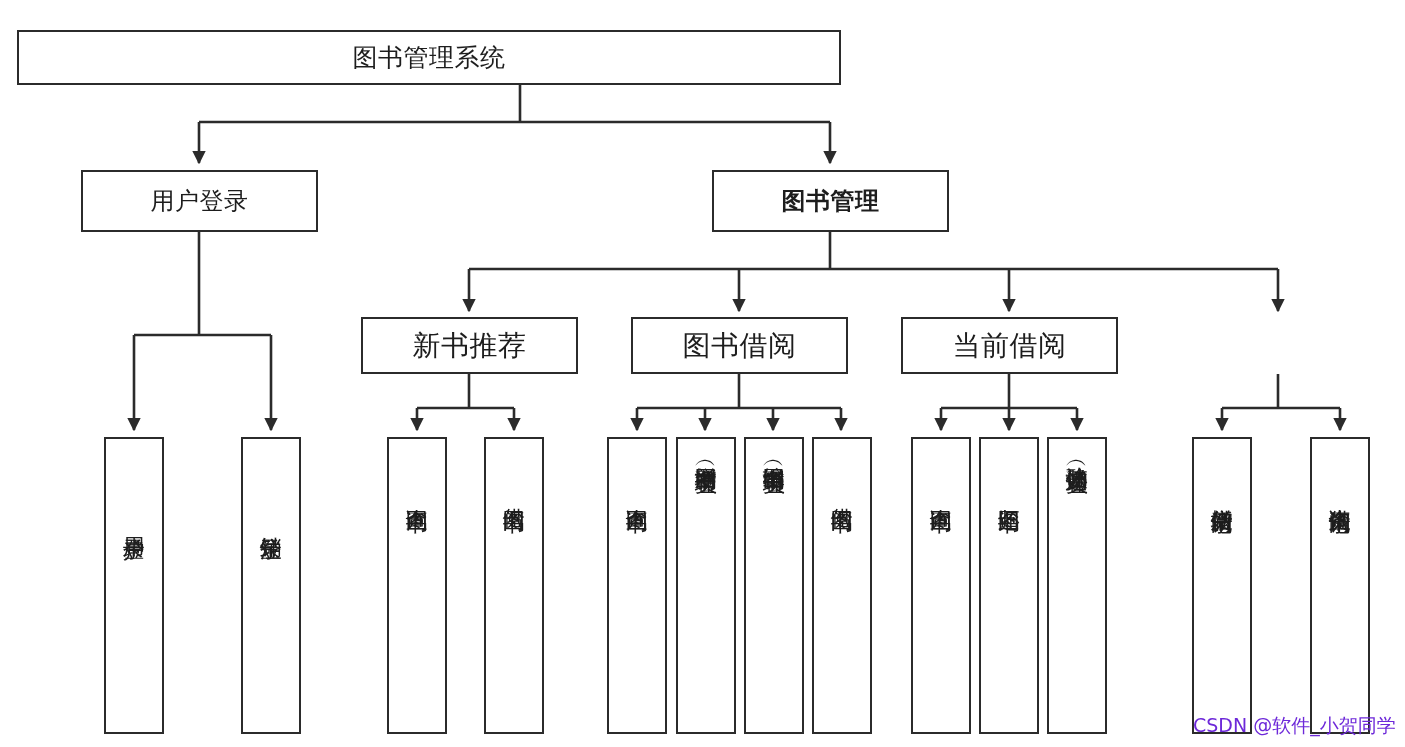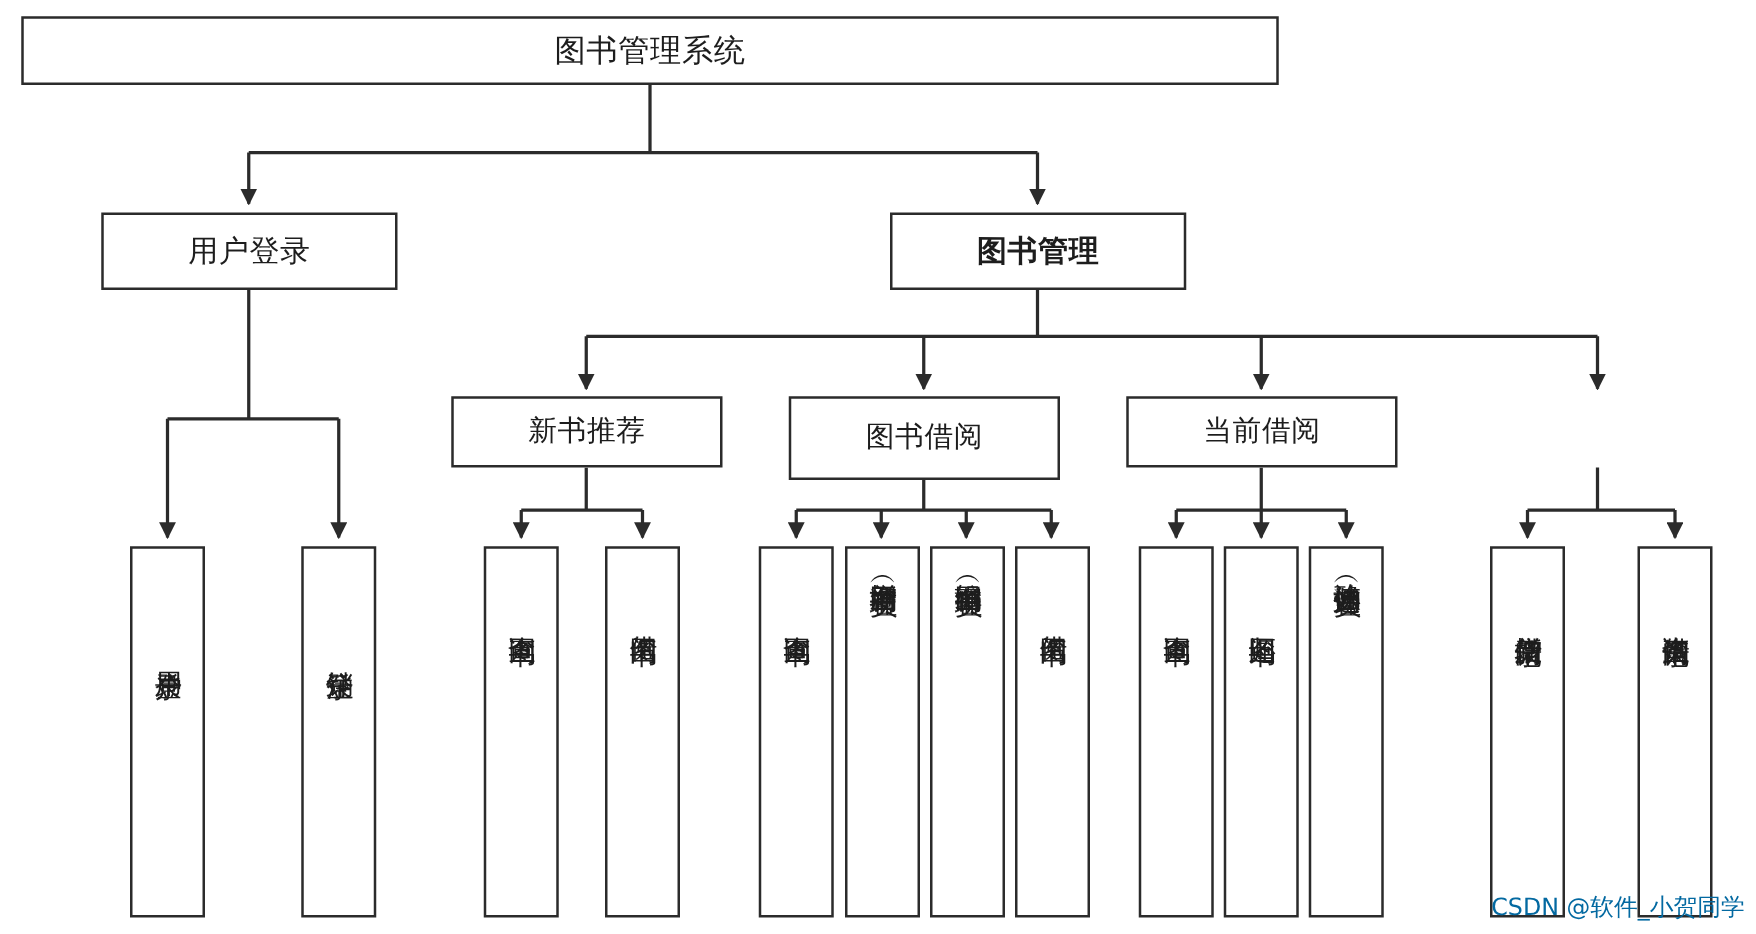--- a/index.html
+++ b/index.html
@@ -38,21 +38,21 @@
     color: #1d1d1d;
     z-index: 2;
   }
   .node .label {
     display: block;
     line-height: 1.18;
     letter-spacing: 0.5px;
   }
   .node-root .label   { font-size: 25px; }
   .node-l2 .label     { font-size: 24px; }
-  .node-l3 .label     { font-size: 23px; }
+  .node-l3 .label     { font-size: 28px; }
   .node-leaf {
     border-width: 2px;
     padding: 6px 0 0 0;
     align-items: flex-start;
     justify-content: center;
   }
   .node-leaf .label {
     writing-mode: vertical-rl;
     text-orientation: upright;
     font-size: 22px;
@@ -67,21 +67,21 @@
     margin-top: 4px;
   }
   .node-leaf.leaf-midlow .label {
     margin-top: 46px;
   }
   .watermark {
     position: absolute;
     left: 1193px;
     top: 713px;
     font-size: 19px;
-    color: #0369a1;
+    color: #6d28d9;
     white-space: nowrap;
     z-index: 5;
     font-family: "DejaVu Sans", "Liberation Sans", sans-serif;
   }
 </style>
 </head>
 <body>
 
 <div id="diagram-root">
 
@@ -129,35 +129,35 @@
       <path d="M 1009 408 L 1009 430" marker-end="url(#arrowhead)"></path>
       <path d="M 1077 408 L 1077 430" marker-end="url(#arrowhead)"></path>
 
       <path d="M 1278 374 L 1278 408"></path>
       <path d="M 1222 408 L 1340 408"></path>
       <path d="M 1222 408 L 1222 430" marker-end="url(#arrowhead)"></path>
       <path d="M 1340 408 L 1340 430" marker-end="url(#arrowhead)"></path>
     </g>
   </svg>
 
-  <div class="node node-root" style="left:17px; top:13px; width:1006px; height:55px;">
+  <div class="node node-root" style="left:17px; top:30px; width:824px; height:55px;">
     <span class="label">图书管理系统</span>
   </div>
 
   <div class="node node-l2" style="left:81px; top:170px; width:237px; height:62px;">
     <span class="label">用户登录</span>
   </div>
   <div class="node node-l2" style="left:712px; top:170px; width:237px; height:62px;font-weight:bold;">
     <span class="label">图书管理</span>
   </div>
 
   <div class="node node-l3" style="left:361px; top:317px; width:217px; height:57px;">
     <span class="label">新书推荐</span>
   </div>
-  <div class="node node-l3" style="left:631px; top:317px; width:217px; height:67px;">
+  <div class="node node-l3" style="left:631px; top:317px; width:217px; height:57px;">
     <span class="label">图书借阅</span>
   </div>
   <div class="node node-l3" style="left:901px; top:317px; width:217px; height:57px;align-items:center;">
     <span class="label">当前借阅</span>
   </div>
 
   <div class="node node-leaf leaf-mid" style="left:104px; top:437px; width:60px; height:297px;">
     <span class="label">用户登录</span>
   </div>
   <div class="node node-leaf leaf-mid" style="left:241px; top:437px; width:60px; height:297px;">

